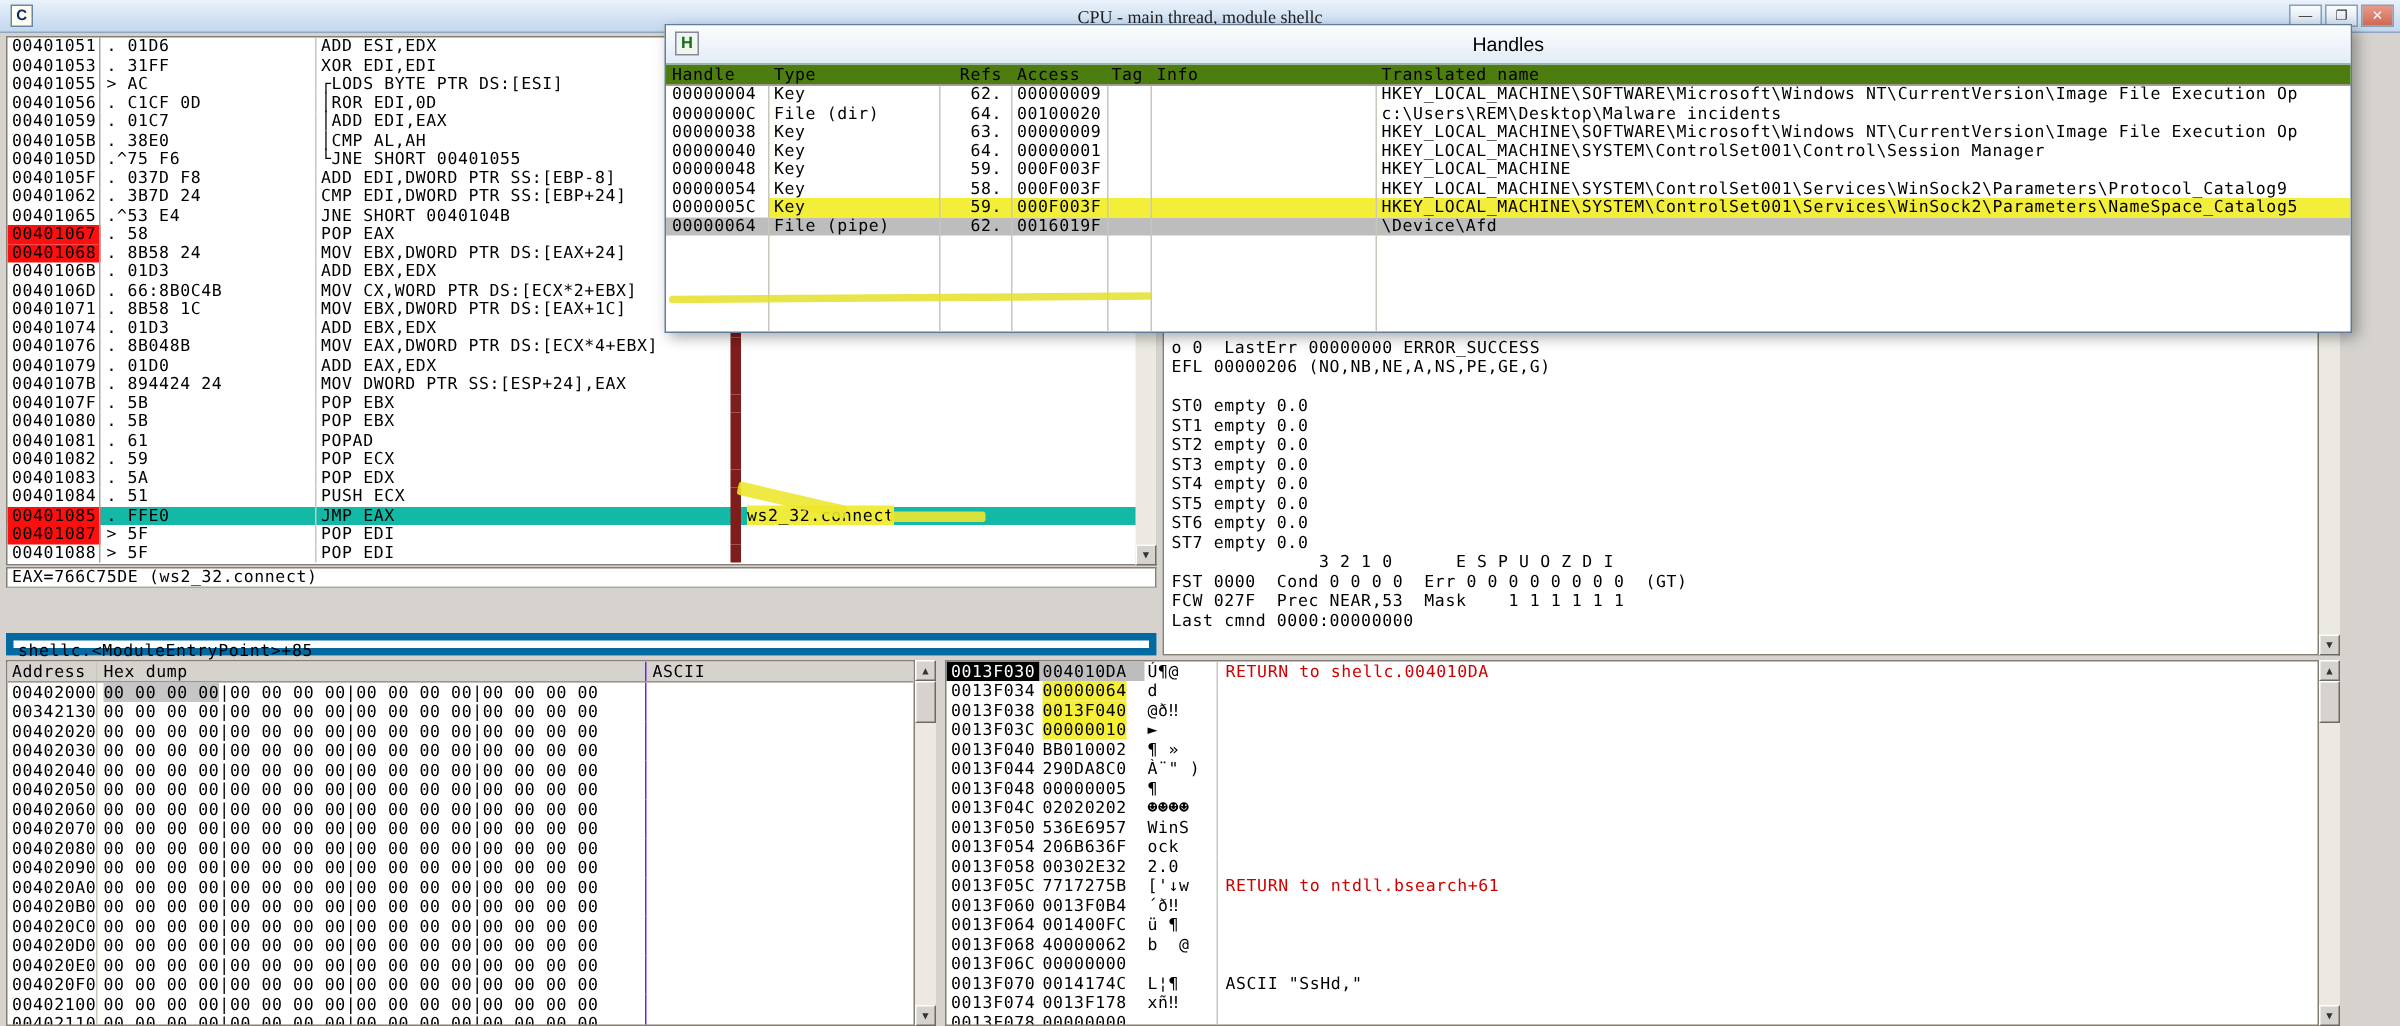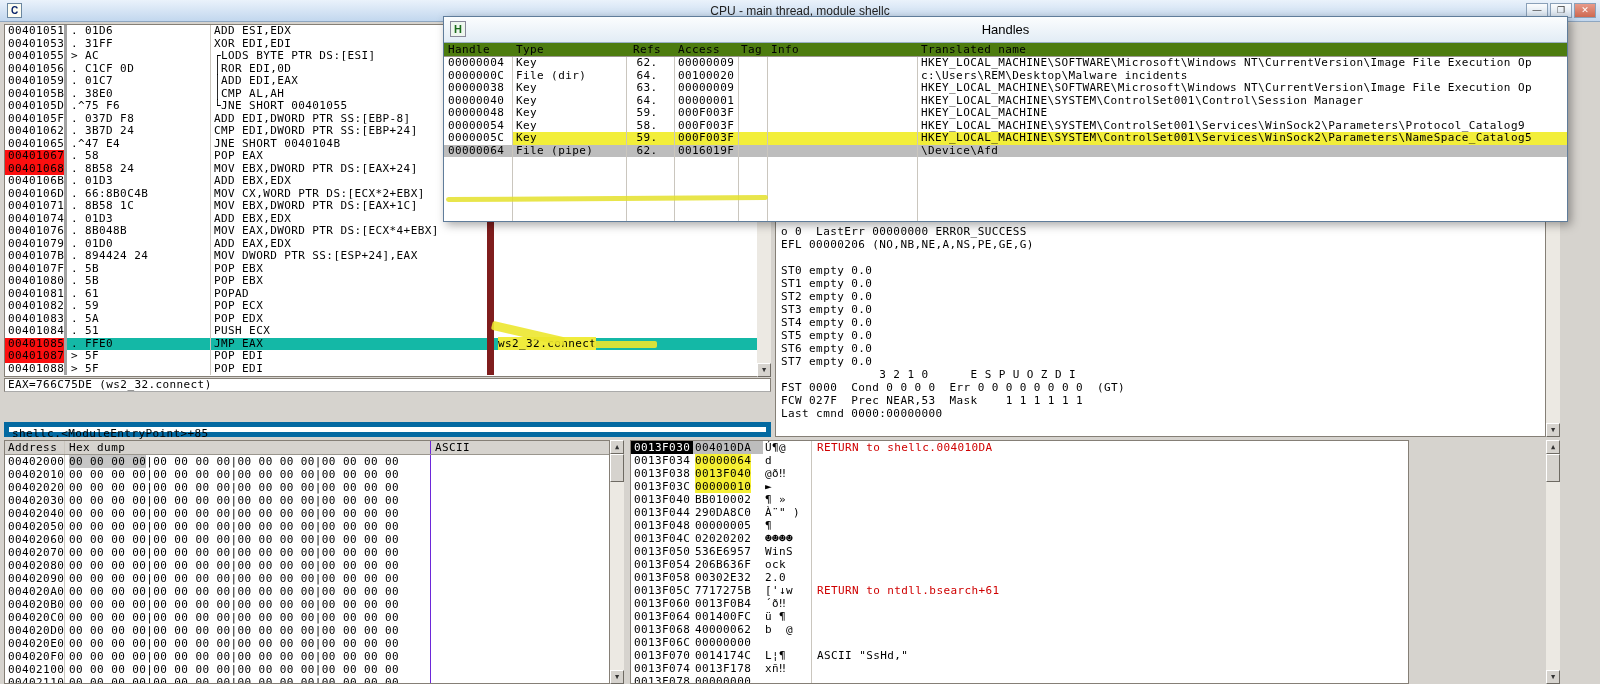--- a/index.html
+++ b/index.html
@@ -3,35 +3,35 @@
 <meta charset="utf-8">
 <style>
   *{box-sizing:border-box;margin:0;padding:0}
   html,body{background:#d6d3ce}
   .screen{position:relative;width:1600px;height:684px;background:#d6d3ce;overflow:hidden;
           font-family:"DejaVu Sans Mono",monospace;font-size:11px;color:#000;letter-spacing:.4px}
   
   .titlebar{position:absolute;left:0;top:0;width:1600px;height:22px;
             background:linear-gradient(#eaf2fb,#c2d7ee);border-bottom:1px solid #8ea6c0}
   .tb-title{position:absolute;left:0;right:0;top:4px;text-align:center;
-            font-family:Liberation Sans, sans-serif;font-size:12px;color:#222;letter-spacing:0}
+            font-family:Liberation Serif, serif;font-size:12px;color:#222;letter-spacing:0}
   .tb-icon{position:absolute;left:7px;top:3px;width:15px;height:15px;background:#fdfdf2;
            border:1px solid #6a86a0;font:bold 10px "Liberation Sans",sans-serif;
            text-align:center;line-height:13px;color:#0a246a;letter-spacing:0}
   .tb-controls{position:absolute;right:4px;top:3px;display:flex;gap:2px}
   .tb-btn{width:22px;height:15px;border:1px solid #8aa0b8;background:linear-gradient(#fbfcfd,#d5e2ef);
           font-family:"Liberation Sans",sans-serif;font-size:9px;text-align:center;line-height:13px;color:#333;letter-spacing:0}
   .tb-btn.close{background:linear-gradient(#e89a8a,#ce6950);color:#fff}
   
   .pane{position:absolute;background:#fff;border:1px solid #857f76;overflow:hidden}
   
   #disasm{left:4px;top:24px;width:767px;height:353px}
   .drow{display:flex;height:12.5px;line-height:12.5px;white-space:pre}
   .drow.sel{background:#14b8a6}
-  .ca{flex:none;width:62px;padding-left:3px;border-right:3px solid #a3a3a3}
+  .ca{flex:none;width:62px;padding-left:3px;border-right:1px solid #a3a3a3}
   .ca.bp{background:#fb0f0f}
   .cm{flex:none;width:18px;padding-left:4px}
   .cb{flex:none;width:126px;border-right:1px solid #cac6be}
   .ci{flex:none;width:283px;padding-left:3px;border-right:7px solid #7f1d1d}
   .cc{flex:1;padding-left:4px}
   .yl{background:#f0ec3c}
   .marker{position:absolute;background:#ece72f;opacity:.9;pointer-events:none;border-radius:2px}
   #mark-swipe{left:486px;top:304px;width:74px;height:9px;transform:rotate(13deg)}
   #mark-line{left:588px;top:316px;width:64px;height:7px}
   
@@ -57,21 +57,21 @@
   
   #dump{left:4px;top:440px;width:606px;height:244px}
   .phead{display:flex;height:14px;line-height:13px;background:#d6d3ce;border-bottom:1px solid #9a968e;white-space:pre}
   .phead .ma,.phead .mh{background:#d6d3ce}
   .mrow{display:flex;height:13px;line-height:13px;white-space:pre}
   .ma{flex:none;width:60px;padding-left:3px;border-right:1px solid #cac6be}
   .mh{flex:none;width:366px;padding-left:4px;border-right:1px solid #6d28d9}
   .mascii{flex:1;padding-left:4px}
   .selgrp{background:#c6c6c6}
   
-  #stack{left:630px;top:440px;width:779px;height:244px}
+  #stack{left:630px;top:440px;width:916px;height:244px}
   .srow{display:flex;height:13px;line-height:13px;white-space:pre}
   .sa{flex:none;width:62px;padding-left:3px}
   .sa.inv{background:#000;color:#fff}
   .sv{flex:none;width:70px;padding-left:2px}
   .sv.gray{background:#bdbdbd}
   .sv .hl{background:#f5ef35}
   .scc{flex:none;width:48px;padding-left:2px;overflow:hidden}
   .scm{flex:1;border-left:1px solid #cac6be;padding-left:5px}
   .scm.red{color:#cf0000}
   
@@ -83,21 +83,21 @@
           font:bold 11px "Liberation Sans",sans-serif;color:#1a6b1a;text-align:center;line-height:14px;letter-spacing:0}
   .h-header{display:flex;height:14px;line-height:13px;background:#4d7c0f;border-bottom:1px solid #9a968e;white-space:pre}
   .h-body{position:relative;height:164px;overflow:hidden}
   .h-body .vl{position:absolute;top:0;bottom:0;width:1px;background:#cac6be;z-index:2;pointer-events:none}
   .hrow{display:flex;height:12.5px;line-height:12.5px;white-space:pre}
   .hrow.sel{background:#bdbdbd}
   .hrow.hl .hc:not(.c-handle){background:#f2ee3a}
   .hc{overflow:hidden}
   .c-handle{flex:none;width:68px;padding-left:4px}
   .c-type{flex:none;width:114px;padding-left:4px}
-  .c-refs{flex:none;width:48px;text-align:center;padding-right:6px}
+  .c-refs{flex:none;width:48px;text-align:right;padding-right:6px}
   .c-access{flex:none;width:64px;padding-left:4px}
   .c-tag{flex:none;width:29px;padding-left:3px}
   .c-info{flex:none;width:150px;padding-left:4px}
   .c-name{flex:1;padding-left:4px}
   #h-mark{position:absolute;left:2px;top:139px;width:322px;height:5px;background:#e4e02c;opacity:.85;
           border-radius:3px;transform:rotate(-.4deg);z-index:3;pointer-events:none}
 </style>
 </head>
 <body>
 
@@ -117,21 +117,21 @@
     <div id="disasm-rows">
         <div class="drow"><span class="ca">00401051</span><span class="cm">.</span><span class="cb">01D6</span><span class="ci">ADD ESI,EDX</span><span class="cc"></span></div>
         <div class="drow"><span class="ca">00401053</span><span class="cm">.</span><span class="cb">31FF</span><span class="ci">XOR EDI,EDI</span><span class="cc"></span></div>
         <div class="drow"><span class="ca">00401055</span><span class="cm">&gt;</span><span class="cb">AC</span><span class="ci">┌LODS BYTE PTR DS:[ESI]</span><span class="cc"></span></div>
         <div class="drow"><span class="ca">00401056</span><span class="cm">.</span><span class="cb">C1CF 0D</span><span class="ci">│ROR EDI,0D</span><span class="cc"></span></div>
         <div class="drow"><span class="ca">00401059</span><span class="cm">.</span><span class="cb">01C7</span><span class="ci">│ADD EDI,EAX</span><span class="cc"></span></div>
         <div class="drow"><span class="ca">0040105B</span><span class="cm">.</span><span class="cb">38E0</span><span class="ci">│CMP AL,AH</span><span class="cc"></span></div>
         <div class="drow"><span class="ca">0040105D</span><span class="cm">.^</span><span class="cb">75 F6</span><span class="ci">└JNE SHORT 00401055</span><span class="cc"></span></div>
         <div class="drow"><span class="ca">0040105F</span><span class="cm">.</span><span class="cb">037D F8</span><span class="ci">ADD EDI,DWORD PTR SS:[EBP-8]</span><span class="cc"></span></div>
         <div class="drow"><span class="ca">00401062</span><span class="cm">.</span><span class="cb">3B7D 24</span><span class="ci">CMP EDI,DWORD PTR SS:[EBP+24]</span><span class="cc"></span></div>
-        <div class="drow"><span class="ca">00401065</span><span class="cm">.^</span><span class="cb">47 E4</span><span class="ci">JNE SHORT 0040104B</span><span class="cc"></span></div>
+        <div class="drow"><span class="ca">00401065</span><span class="cm">.^</span><span class="cb">53 E4</span><span class="ci">JNE SHORT 0040104B</span><span class="cc"></span></div>
         <div class="drow"><span class="ca bp">00401067</span><span class="cm">.</span><span class="cb">58</span><span class="ci">POP EAX</span><span class="cc"></span></div>
         <div class="drow"><span class="ca bp">00401068</span><span class="cm">.</span><span class="cb">8B58 24</span><span class="ci">MOV EBX,DWORD PTR DS:[EAX+24]</span><span class="cc"></span></div>
         <div class="drow"><span class="ca">0040106B</span><span class="cm">.</span><span class="cb">01D3</span><span class="ci">ADD EBX,EDX</span><span class="cc"></span></div>
         <div class="drow"><span class="ca">0040106D</span><span class="cm">.</span><span class="cb">66:8B0C4B</span><span class="ci">MOV CX,WORD PTR DS:[ECX*2+EBX]</span><span class="cc"></span></div>
         <div class="drow"><span class="ca">00401071</span><span class="cm">.</span><span class="cb">8B58 1C</span><span class="ci">MOV EBX,DWORD PTR DS:[EAX+1C]</span><span class="cc"></span></div>
         <div class="drow"><span class="ca">00401074</span><span class="cm">.</span><span class="cb">01D3</span><span class="ci">ADD EBX,EDX</span><span class="cc"></span></div>
         <div class="drow"><span class="ca">00401076</span><span class="cm">.</span><span class="cb">8B048B</span><span class="ci">MOV EAX,DWORD PTR DS:[ECX*4+EBX]</span><span class="cc"></span></div>
         <div class="drow"><span class="ca">00401079</span><span class="cm">.</span><span class="cb">01D0</span><span class="ci">ADD EAX,EDX</span><span class="cc"></span></div>
         <div class="drow"><span class="ca">0040107B</span><span class="cm">.</span><span class="cb">894424 24</span><span class="ci">MOV DWORD PTR SS:[ESP+24],EAX</span><span class="cc"></span></div>
         <div class="drow"><span class="ca">0040107F</span><span class="cm">.</span><span class="cb">5B</span><span class="ci">POP EBX</span><span class="cc"></span></div>
@@ -182,21 +182,21 @@
   </div>
 
   <div class="pane" id="dump">
     <div class="phead">
       <span class="ma">Address</span>
       <span class="mh">Hex dump</span>
       <span class="mascii">ASCII</span>
     </div>
     <div id="dump-rows">
         <div class="mrow"><span class="ma">00402000</span><span class="mh"><span class="selgrp">00 00 00 00</span>|00 00 00 00|00 00 00 00|00 00 00 00</span><span class="mascii"></span></div>
-        <div class="mrow"><span class="ma">00402010</span><span class="mh">00 00 00 00|00 00 00 00|00 00 00 00|00 00 00 00</span><span class="mascii"></span></div>
+        <div class="mrow"><span class="ma">00342130</span><span class="mh">00 00 00 00|00 00 00 00|00 00 00 00|00 00 00 00</span><span class="mascii"></span></div>
         <div class="mrow"><span class="ma">00402020</span><span class="mh">00 00 00 00|00 00 00 00|00 00 00 00|00 00 00 00</span><span class="mascii"></span></div>
         <div class="mrow"><span class="ma">00402030</span><span class="mh">00 00 00 00|00 00 00 00|00 00 00 00|00 00 00 00</span><span class="mascii"></span></div>
         <div class="mrow"><span class="ma">00402040</span><span class="mh">00 00 00 00|00 00 00 00|00 00 00 00|00 00 00 00</span><span class="mascii"></span></div>
         <div class="mrow"><span class="ma">00402050</span><span class="mh">00 00 00 00|00 00 00 00|00 00 00 00|00 00 00 00</span><span class="mascii"></span></div>
         <div class="mrow"><span class="ma">00402060</span><span class="mh">00 00 00 00|00 00 00 00|00 00 00 00|00 00 00 00</span><span class="mascii"></span></div>
         <div class="mrow"><span class="ma">00402070</span><span class="mh">00 00 00 00|00 00 00 00|00 00 00 00|00 00 00 00</span><span class="mascii"></span></div>
         <div class="mrow"><span class="ma">00402080</span><span class="mh">00 00 00 00|00 00 00 00|00 00 00 00|00 00 00 00</span><span class="mascii"></span></div>
         <div class="mrow"><span class="ma">00402090</span><span class="mh">00 00 00 00|00 00 00 00|00 00 00 00|00 00 00 00</span><span class="mascii"></span></div>
         <div class="mrow"><span class="ma">004020A0</span><span class="mh">00 00 00 00|00 00 00 00|00 00 00 00|00 00 00 00</span><span class="mascii"></span></div>
         <div class="mrow"><span class="ma">004020B0</span><span class="mh">00 00 00 00|00 00 00 00|00 00 00 00|00 00 00 00</span><span class="mascii"></span></div>

